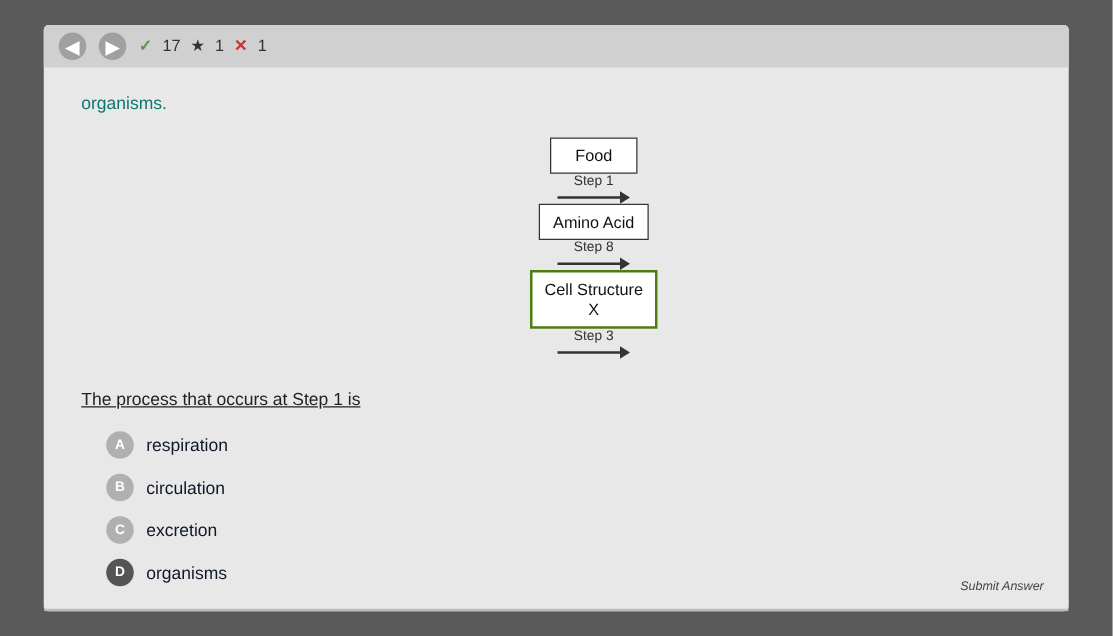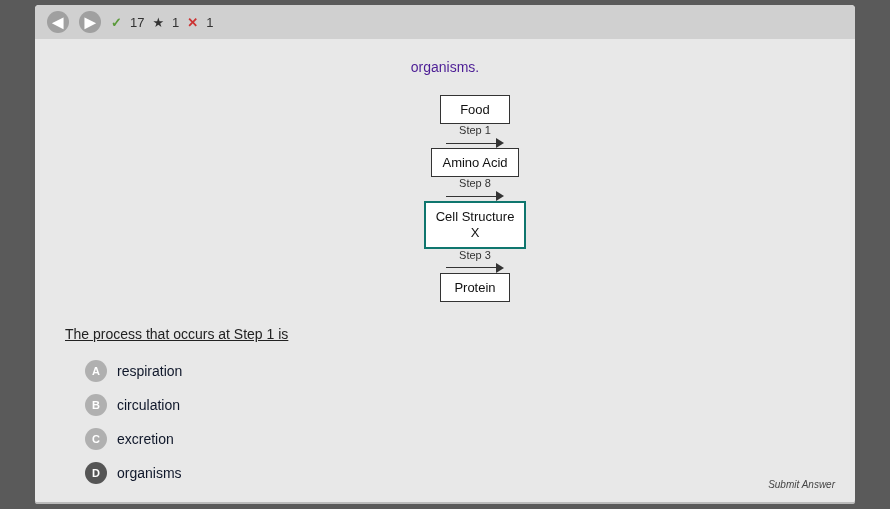--- a/index.html
+++ b/index.html
@@ -58,23 +58,22 @@
 
     .check-icon { color: #5a9a3a; font-weight: bold; }
     .cross-icon { color: #cc3333; font-weight: bold; }
 
     .content-area {
       padding: 20px 30px;
     }
 
     .intro-text {
       font-size: 14px;
-      color: #4c1d95;
+      color: #0f766e;
       margin-bottom: 20px;
-      text-align: center;
     }
 
     .diagram {
       display: flex;
       align-items: center;
       justify-content: flex-start;
       gap: 0;
       margin-bottom: 24px;
       padding-left: 60px;
       flex-direction: column;
@@ -84,21 +83,21 @@
       border: 1.5px solid #333;
       padding: 6px 10px;
       font-size: 13px;
       color: #111;
       background: white;
       text-align: center;
       min-width: 70px;
     }
 
     .diagram-box.double-line {
-      border: 2px solid #0f766e;
+      border: 2px solid #4d7c0f;
       line-height: 1.2;
     }
 
     .step-arrow {
       display: flex;
       flex-direction: column;
       align-items: center;
       margin: 0 4px;
       text-align: center;
     }
@@ -245,21 +244,20 @@
       </div>
 
       <div class="step-arrow">
         <span class="step-label">Step 3</span>
         <div class="arrow-line">
           <div class="line"></div>
           <div class="arrowhead"></div>
         </div>
       </div>
 
-      <div class="diagram-box">Protein</div>
     </div>
 
     <p class="question-text">The process that occurs at Step 1 is</p>
 
     <div class="options-list">
       <div class="option-item">
         <div class="radio-btn">A</div>
         <span class="option-label">respiration</span>
       </div>
       <div class="option-item">

